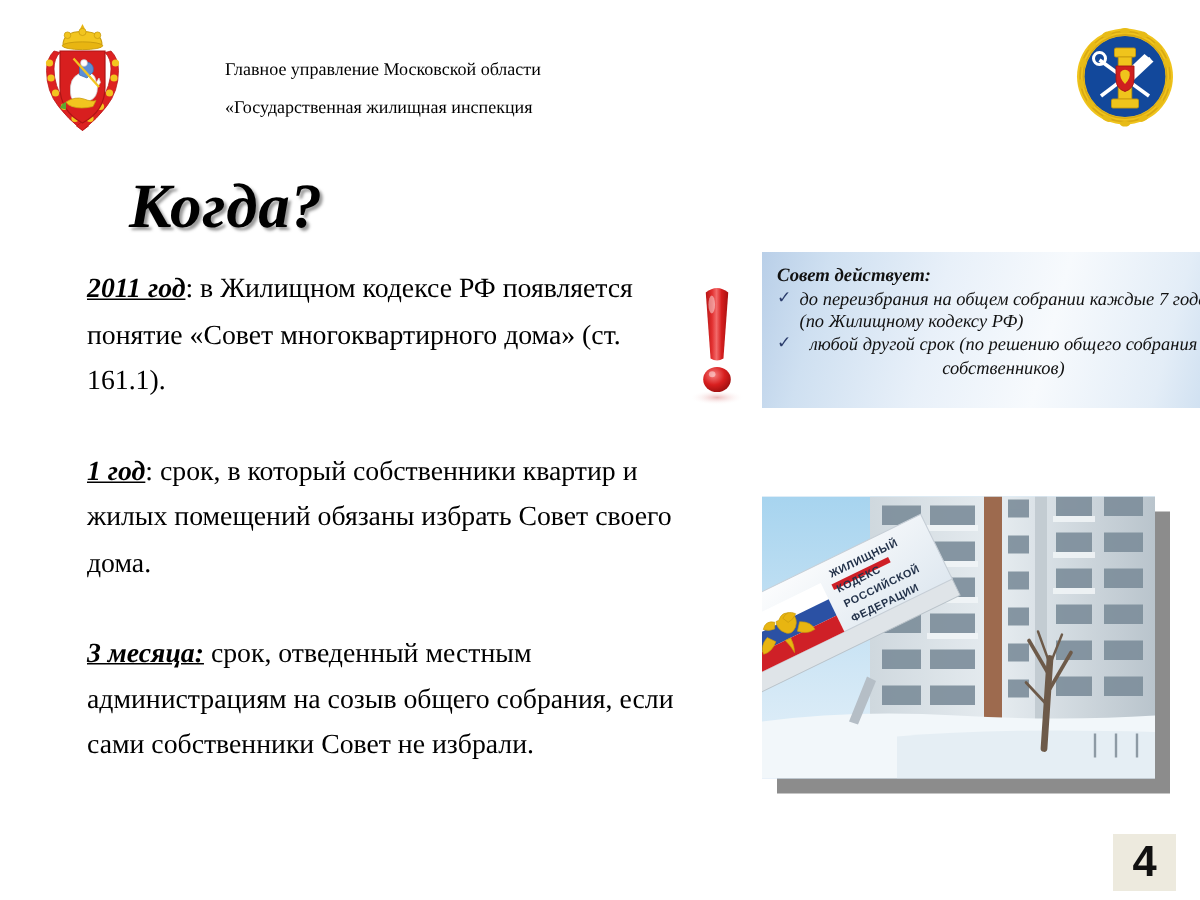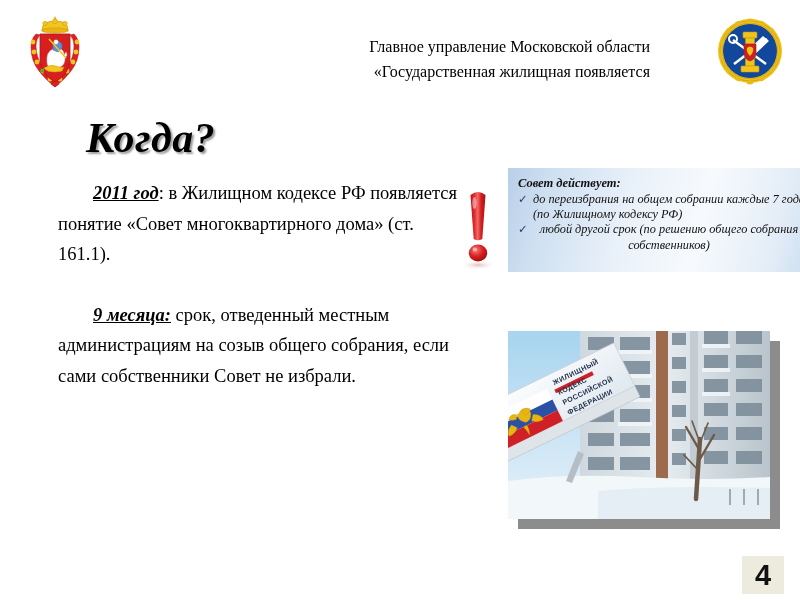--- a/index.html
+++ b/index.html
@@ -24,22 +24,22 @@
   }
   #emblem-left  { left: 22px;  top: 14px; }
   #emblem-right { left: 716px; top: 14px; width: 68px; height: 74px; }
 
   
   #header-title {
     position: absolute;
     left: 150px;
     top: 34px;
     width: 500px;
-    text-align: right;
-    font-size: 16px;
+    text-align: left;
+    font-size: 12px;
     line-height: 25px;
     color: #000;
   }
   #header-title div { white-space: nowrap; }
 
   
   #slide-heading {
     position: absolute;
     left: 86px;
     top: 114px;
@@ -59,21 +59,20 @@
     width: 400px;
     font-size: 18.5px;
     line-height: 30.5px;
   }
   #body-text p { margin: 0 0 30px 0; }
   #body-text p:last-child { margin-bottom: 0; }
   .lead {
     font-weight: bold;
     font-style: italic;
     text-decoration: underline;
-    margin-left: 35px;
   }
 
   
   #exclamation {
     position: absolute;
     left: 458px;
     top: 186px;
     width: 40px;
     height: 84px;
   }
@@ -197,21 +196,21 @@
 
     <path d="M27 25 L44 44" stroke="#f2c51f" stroke-width="1.5" fill="none"></path>
 
     <path d="M22 54 q6-4 12-2 q5 2 8 1 l-2 4 q-8 2 -14 0 q-3-1 -4-3z" fill="#f2c51f" stroke="#c79a0d" stroke-width="0.5"></path>
     <path d="M22 54 q-3 1 -4 4 l4 1z" fill="#5aa832"></path>
   </svg>
 </div>
 
 <div id="header-title">
   <div>Главное управление Московской области</div>
-  <div>«Государственная жилищная появляется</div>
+  <div>«Государственная жилищная инспекция</div>
 </div>
 
 <div class="emblem" id="emblem-right">
   <svg viewBox="0 0 68 74" width="68" height="74" xmlns="http://www.w3.org/2000/svg">
     <circle cx="34" cy="37" r="32" fill="#f0c41c"></circle>
     <circle cx="34" cy="37" r="27" fill="#12489b"></circle>
 
     <g stroke="#d9a913" stroke-width="1.1" fill="none">
       <circle cx="34" cy="37" r="30"></circle>
       <circle cx="34" cy="37" r="27.8"></circle>
@@ -249,21 +248,24 @@
   </svg>
 </div>
 
 <div id="slide-heading">Когда?</div>
 
 <div id="body-text">
   <p>
     <span class="lead">2011 год</span><span>: в Жилищном кодексе РФ появляется понятие «Совет многоквартирного дома» (ст. 161.1).</span>
   </p>
   <p>
-    <span class="lead">9 месяца:</span><span> срок, отведенный местным администрациям на созыв общего собрания, если сами собственники Совет не избрали.</span>
+    <span class="lead">1 год</span><span>:  срок, в который собственники квартир и жилых помещений обязаны избрать Совет своего дома.</span>
+  </p>
+  <p>
+    <span class="lead">3 месяца:</span><span> срок, отведенный местным администрациям на созыв общего собрания, если сами собственники Совет не избрали.</span>
   </p>
 </div>
 
 <div id="exclamation">
   <svg viewBox="0 0 40 84" width="40" height="84" xmlns="http://www.w3.org/2000/svg">
     <defs>
       <linearGradient id="exGrad" x1="0" y1="0" x2="1" y2="0">
         <stop offset="0%" stop-color="#b81414"></stop>
         <stop offset="28%" stop-color="#e23030"></stop>
         <stop offset="48%" stop-color="#f26a6a"></stop>

